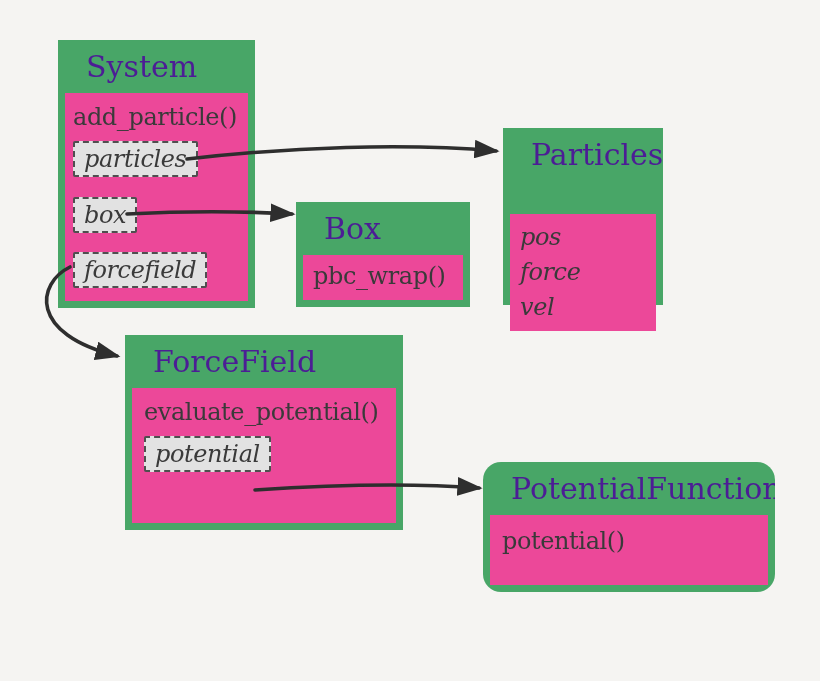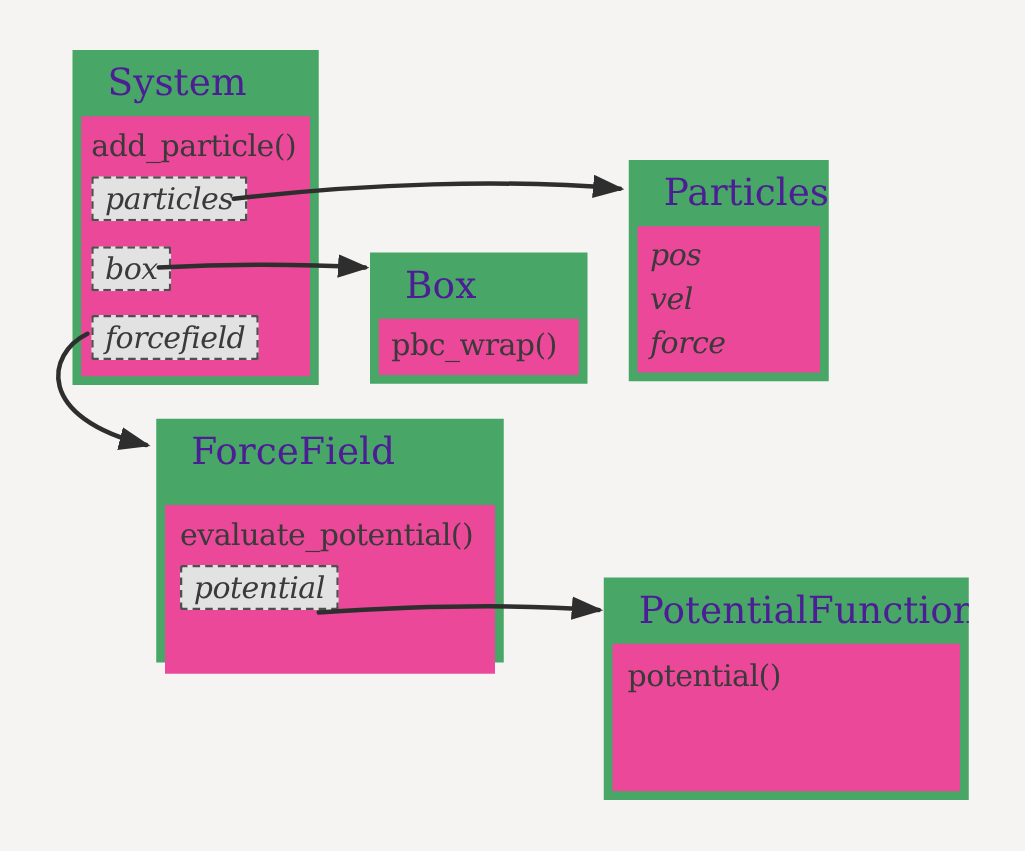--- a/index.html
+++ b/index.html
@@ -55,31 +55,31 @@
   }
   
   #box-system{left:58px;top:40px;width:197px;height:268px;}
   #box-system .uml-body{padding:8px 6px 0 8px;}
   #box-system .member.method{margin-top:0;}
   #chip-particles{margin-top:8px;}
   #chip-box{margin-top:20px;}
   #chip-forcefield{margin-top:19px;}
 
   #box-particles{left:503px;top:128px;width:160px;height:177px;}
-  #box-particles .uml-body{padding:6px 0 0 10px;}
+  #box-particles .uml-body{padding:6px 0 0 10px;margin-top:33px;}
 
   #box-box{left:296px;top:202px;width:174px;height:105px;}
   #box-box .uml-body{padding:5px 0 16px 10px;}
 
   #box-forcefield{left:125px;top:335px;width:278px;height:195px;}
-  #box-forcefield .uml-body{padding:6px 4px 0 12px;margin-top:16px;}
+  #box-forcefield .uml-body{padding:6px 4px 0 12px;}
   #box-forcefield .member.method{line-height:36px;}
   #chip-potential{margin-top:6px;}
 
-  #box-potentialfunction{left:483px;top:462px;width:292px;height:178px;}
+  #box-potentialfunction{left:483px;top:462px;width:292px;height:130px;border-radius:18px;}
   #box-potentialfunction .uml-body{padding:8px 12px 0 12px;}
   #box-potentialfunction .member.method{line-height:36px;}
 
   svg.arrow-layer{
     position:absolute;
     left:0;top:0;
     width:820px;height:681px;
     z-index:5;
     pointer-events:none;
   }
@@ -102,22 +102,22 @@
       <div class="chip" id="chip-particles">particles</div>
       <div class="chip" id="chip-box">box</div>
       <div class="chip" id="chip-forcefield">forcefield</div>
     </div>
   </div>
 
   <div class="uml-box" id="box-particles">
     <div class="uml-title">Particles</div>
     <div class="uml-body">
       <div class="member attr">pos</div>
+      <div class="member attr">force</div>
       <div class="member attr">vel</div>
-      <div class="member attr">force</div>
     </div>
   </div>
 
   <div class="uml-box" id="box-box">
     <div class="uml-title">Box</div>
     <div class="uml-body">
       <div class="member method">pbc_wrap()</div>
     </div>
   </div>
 

